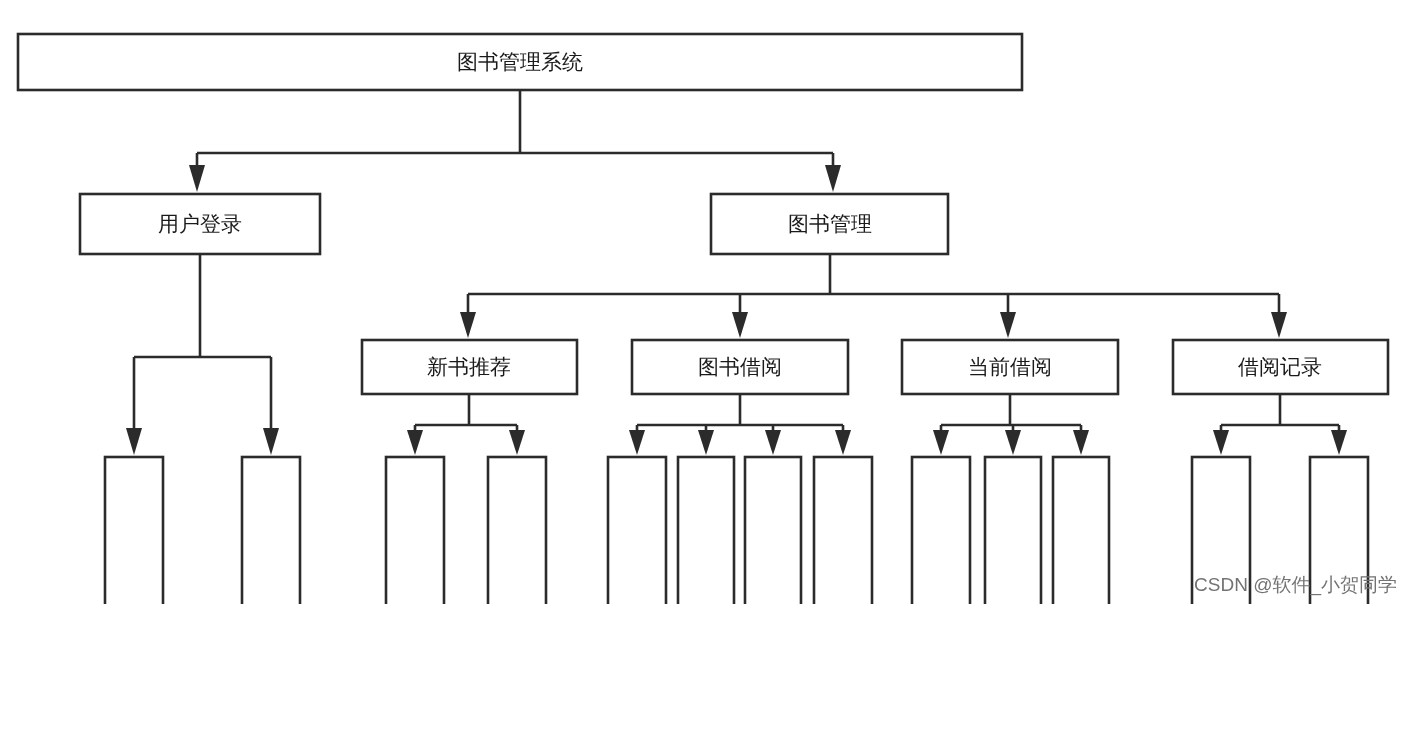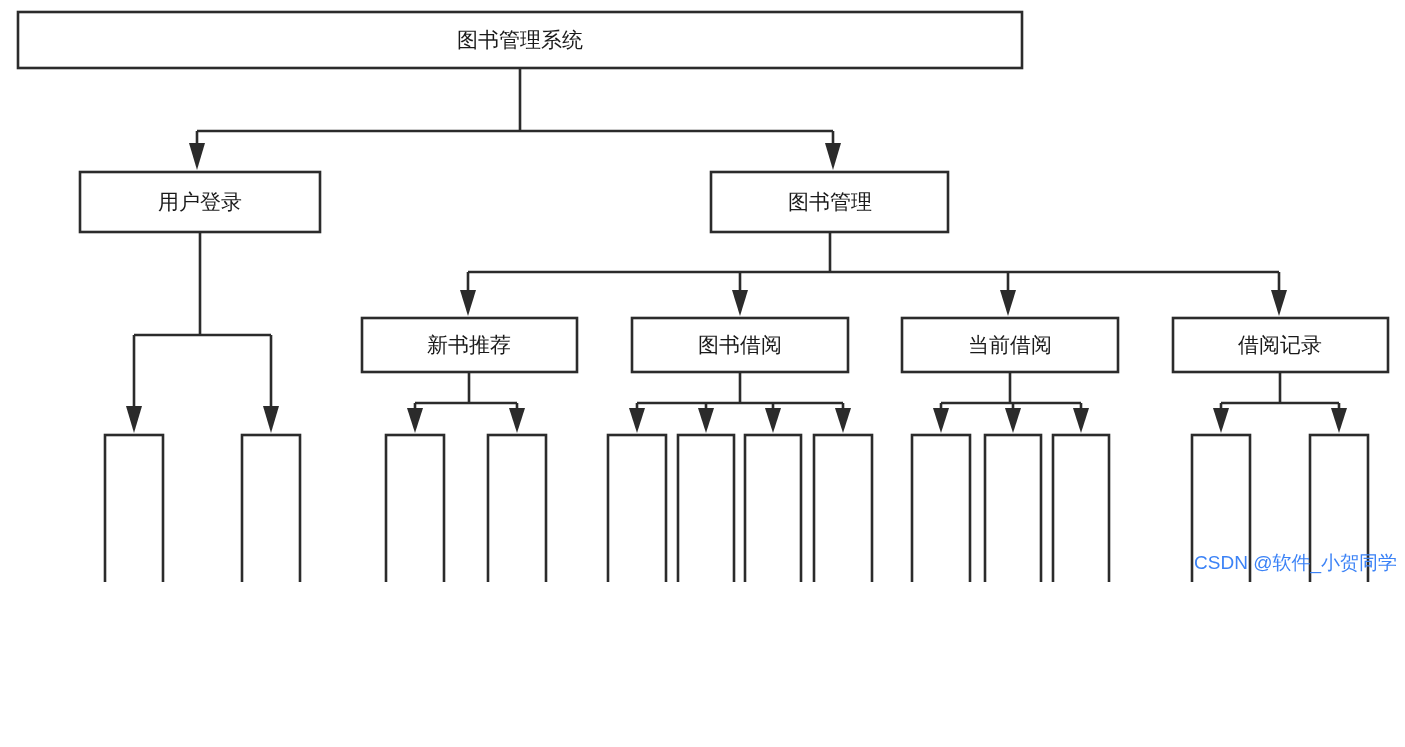--- a/index.html
+++ b/index.html
@@ -10,20 +10,21 @@
   }
   body {
     font-family: "Liberation Sans", "DejaVu Sans", sans-serif;
   }
   #diagram-root {
     position: relative;
     width: 1405px;
     height: 582px;
     background: #ffffff;
     overflow: hidden;
+    margin-top: 22px;
   }
   svg.diagram-canvas {
     position: absolute;
     top: 0;
     left: 0;
     width: 1405px;
     height: 747px;
     display: block;
   }
   .node-box {
@@ -62,21 +63,21 @@
     text-align: center;
     pointer-events: none;
     user-select: none;
   }
   .watermark {
     position: absolute;
     right: 8px;
     bottom: 6px;
     font-family: "Liberation Sans", "DejaVu Sans", sans-serif;
     font-size: 19px;
-    color: #3b82f6;
+    color: #737373;
     white-space: nowrap;
     user-select: none;
   }
 </style>
 </head>
 <body>
 
 <div id="diagram-root">
 
   <svg class="diagram-canvas" viewBox="0 0 1405 747">

